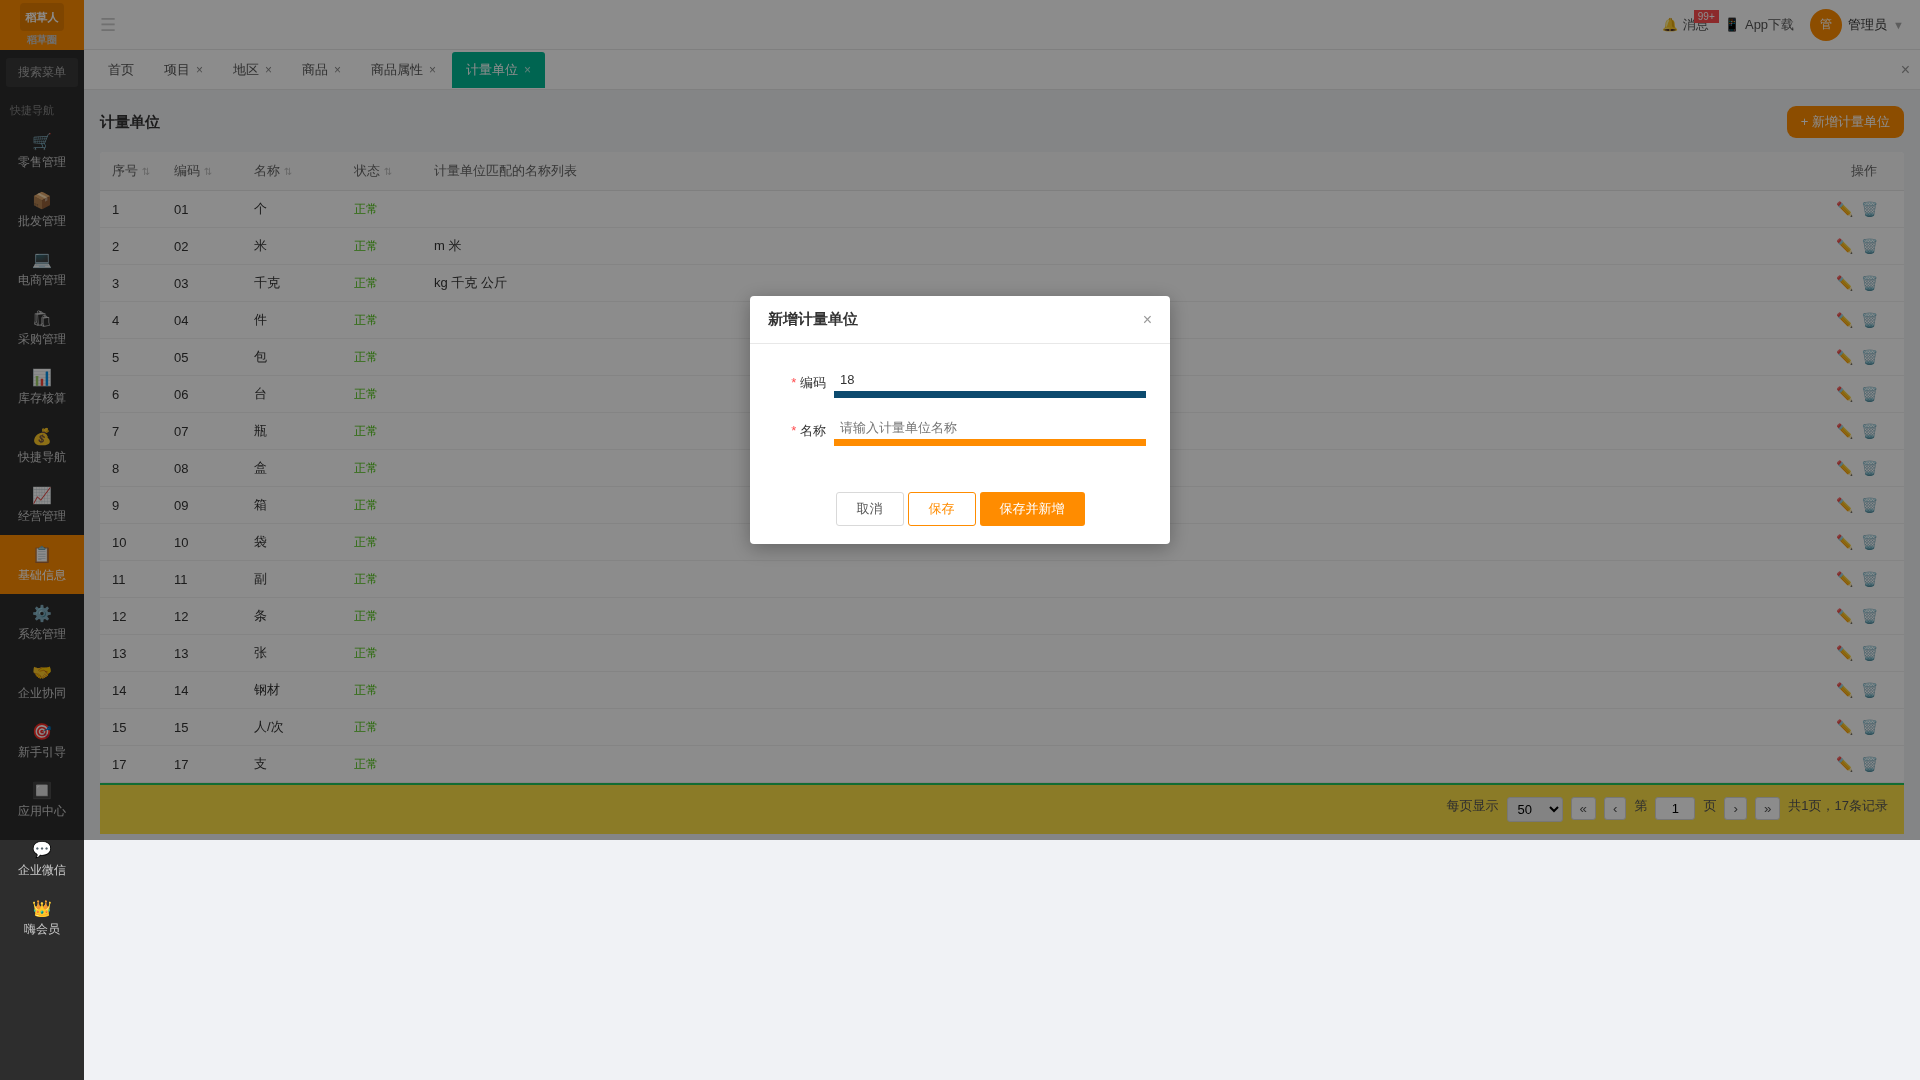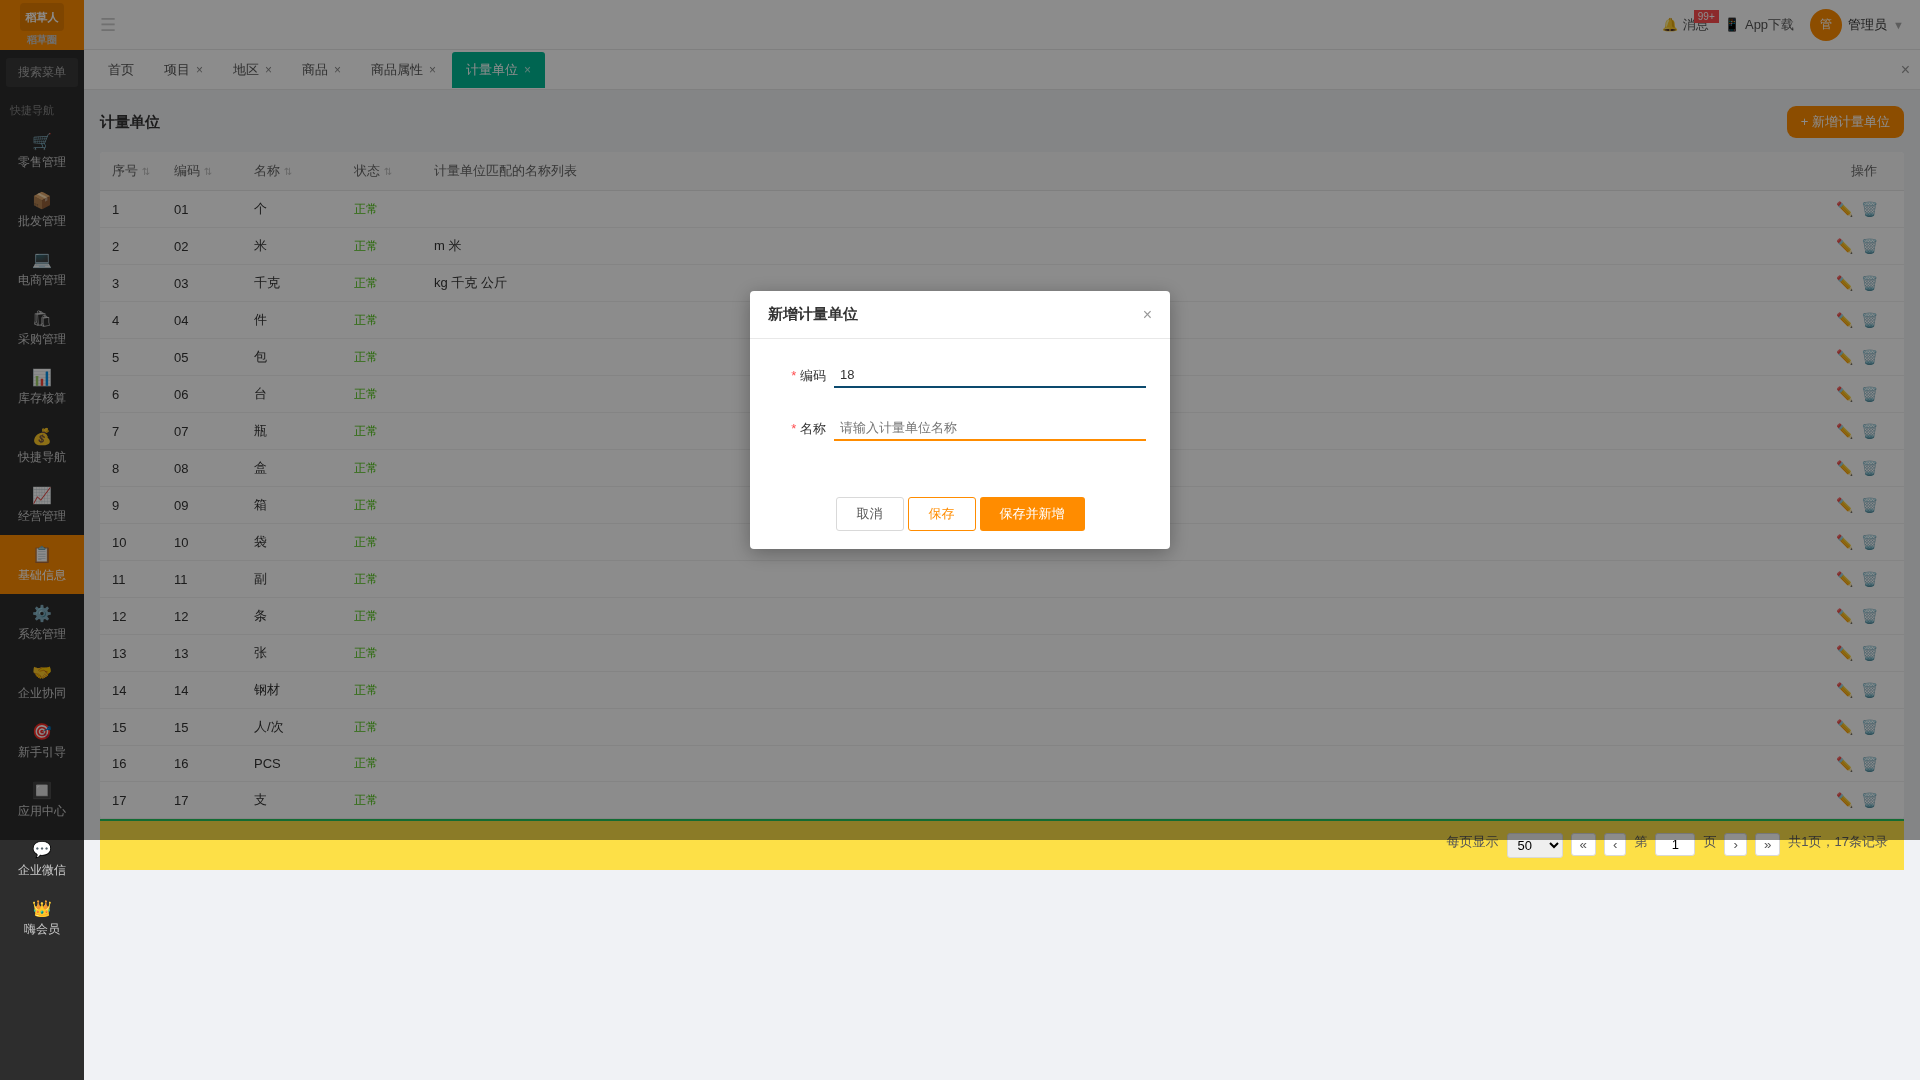--- a/index.html
+++ b/index.html
@@ -60,23 +60,23 @@
 
     
     .overlay { position: fixed; top: 0; left: 0; width: 1920px; height: 840px; background: rgba(0,0,0,0.45); z-index: 100; display: flex; align-items: center; justify-content: center; }
 
     
     .modal { background: white; border-radius: 4px; width: 420px; box-shadow: 0 4px 20px rgba(0,0,0,0.3); overflow: hidden; }
     .modal-header { padding: 14px 18px; border-bottom: 1px solid #e8e8e8; display: flex; justify-content: space-between; align-items: center; }
     .modal-title { font-size: 15px; font-weight: bold; color: #333; }
     .modal-close { background: none; border: none; font-size: 16px; cursor: pointer; color: #999; }
     .modal-body { padding: 24px 24px 16px; }
-    .form-row { display: flex; align-items: center; margin-bottom: 28px; }
+    .form-row { display: flex; align-items: center; margin-bottom: 18px; }
     .form-label { width: 60px; text-align: right; color: #333; font-size: 13px; flex-shrink: 0; padding-right: 8px; }
-    .form-input { flex: 1; border: none; border-bottom: 2px solid #0c4a6e; padding: 4px 6px; font-size: 13px; outline: none; color: #333; }
+    .form-input { flex: 1; border: none; border-bottom: 7px solid #0c4a6e; padding: 4px 6px; font-size: 13px; outline: none; color: #333; }
     .form-input.active-border { border-bottom-color: #ff8c00; }
     .modal-footer { padding: 12px 18px 18px; display: flex; justify-content: center; gap: 4px; }
     .btn-cancel { background: white; color: #555; border: 1px solid #d9d9d9; padding: 7px 20px; border-radius: 3px; font-size: 13px; cursor: pointer; }
     .btn-save { background: white; color: #ff8c00; border: 1px solid #ff8c00; padding: 7px 20px; border-radius: 3px; font-size: 13px; cursor: pointer; }
     .btn-save-new { background: #ff8c00; color: white; border: none; padding: 7px 20px; border-radius: 3px; font-size: 13px; cursor: pointer; }
 
     .col-seq { width: 60px; }
     .col-code { width: 80px; }
     .col-name { width: 100px; }
     .col-status { width: 80px; }
@@ -439,33 +439,20 @@
     <td><span class="status-normal">正常</span></td>
     <td></td>
     <td>
       <div class="action-btns">
         <button class="action-btn">✏️</button>
         <button class="action-btn">🗑️</button>
       </div>
     </td>
   </tr>
             <tr>
-    <td>16</td>
-    <td>16</td>
-    <td>PCS</td>
-    <td><span class="status-normal">正常</span></td>
-    <td></td>
-    <td>
-      <div class="action-btns">
-        <button class="action-btn">✏️</button>
-        <button class="action-btn">🗑️</button>
-      </div>
-    </td>
-  </tr>
-            <tr>
     <td>17</td>
     <td>17</td>
     <td>支</td>
     <td><span class="status-normal">正常</span></td>
     <td></td>
     <td>
       <div class="action-btns">
         <button class="action-btn">✏️</button>
         <button class="action-btn">🗑️</button>
       </div>

